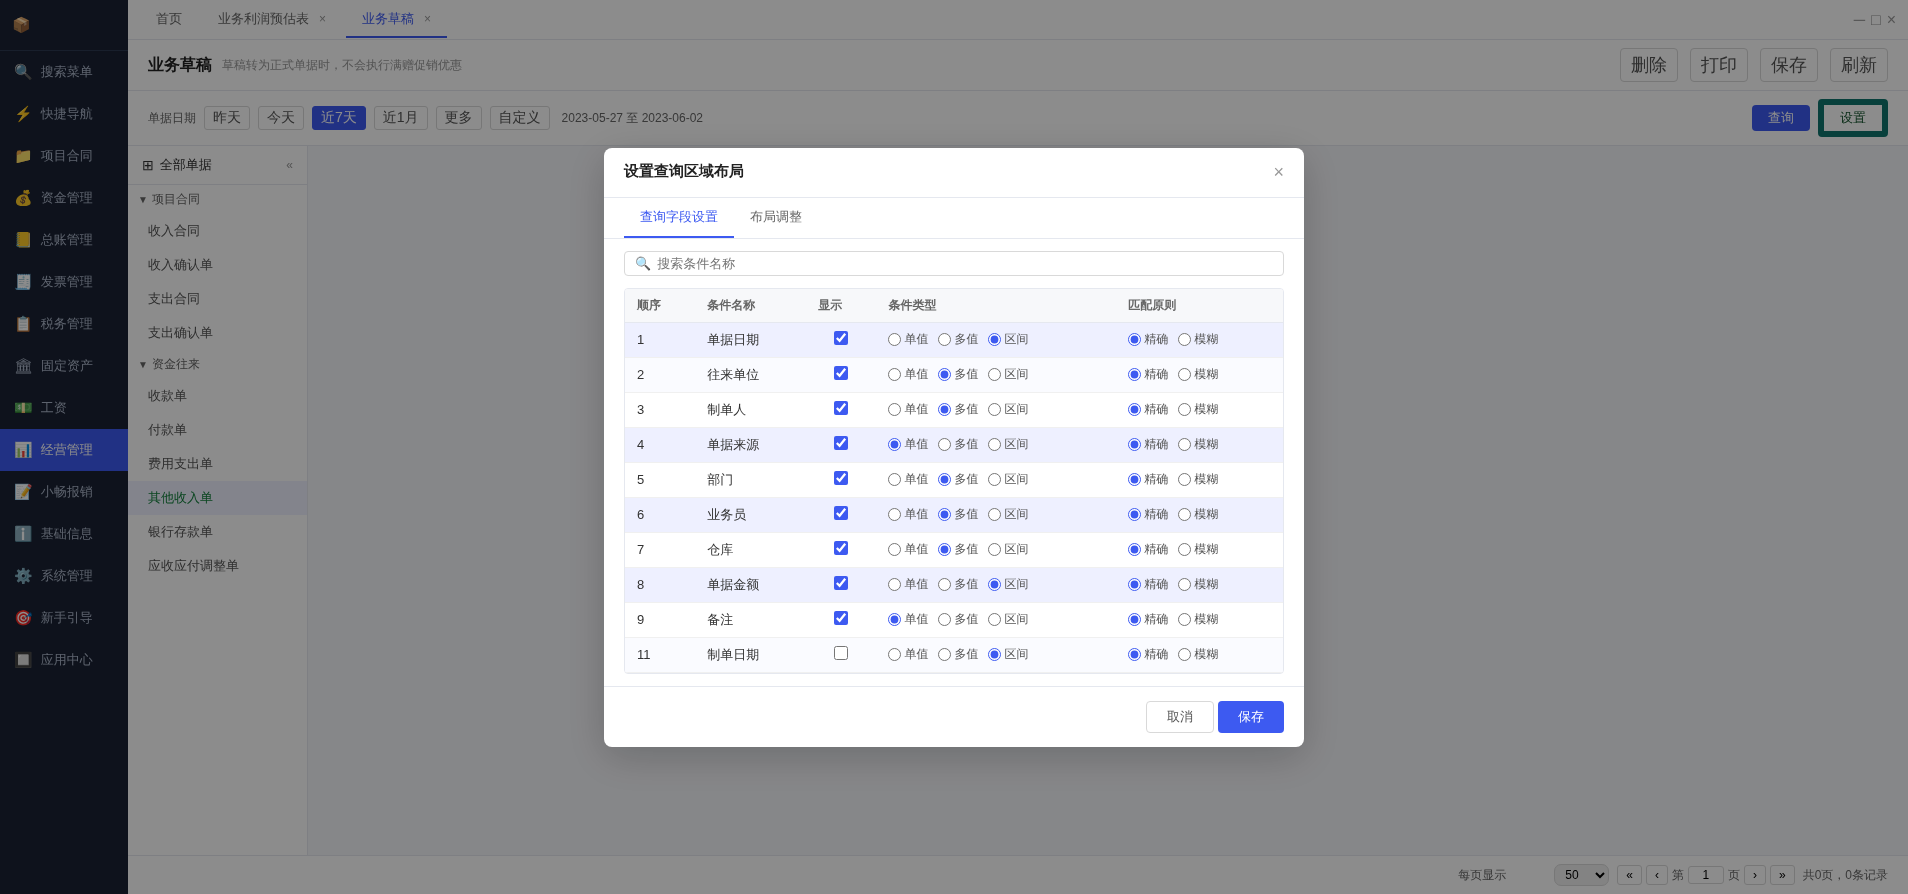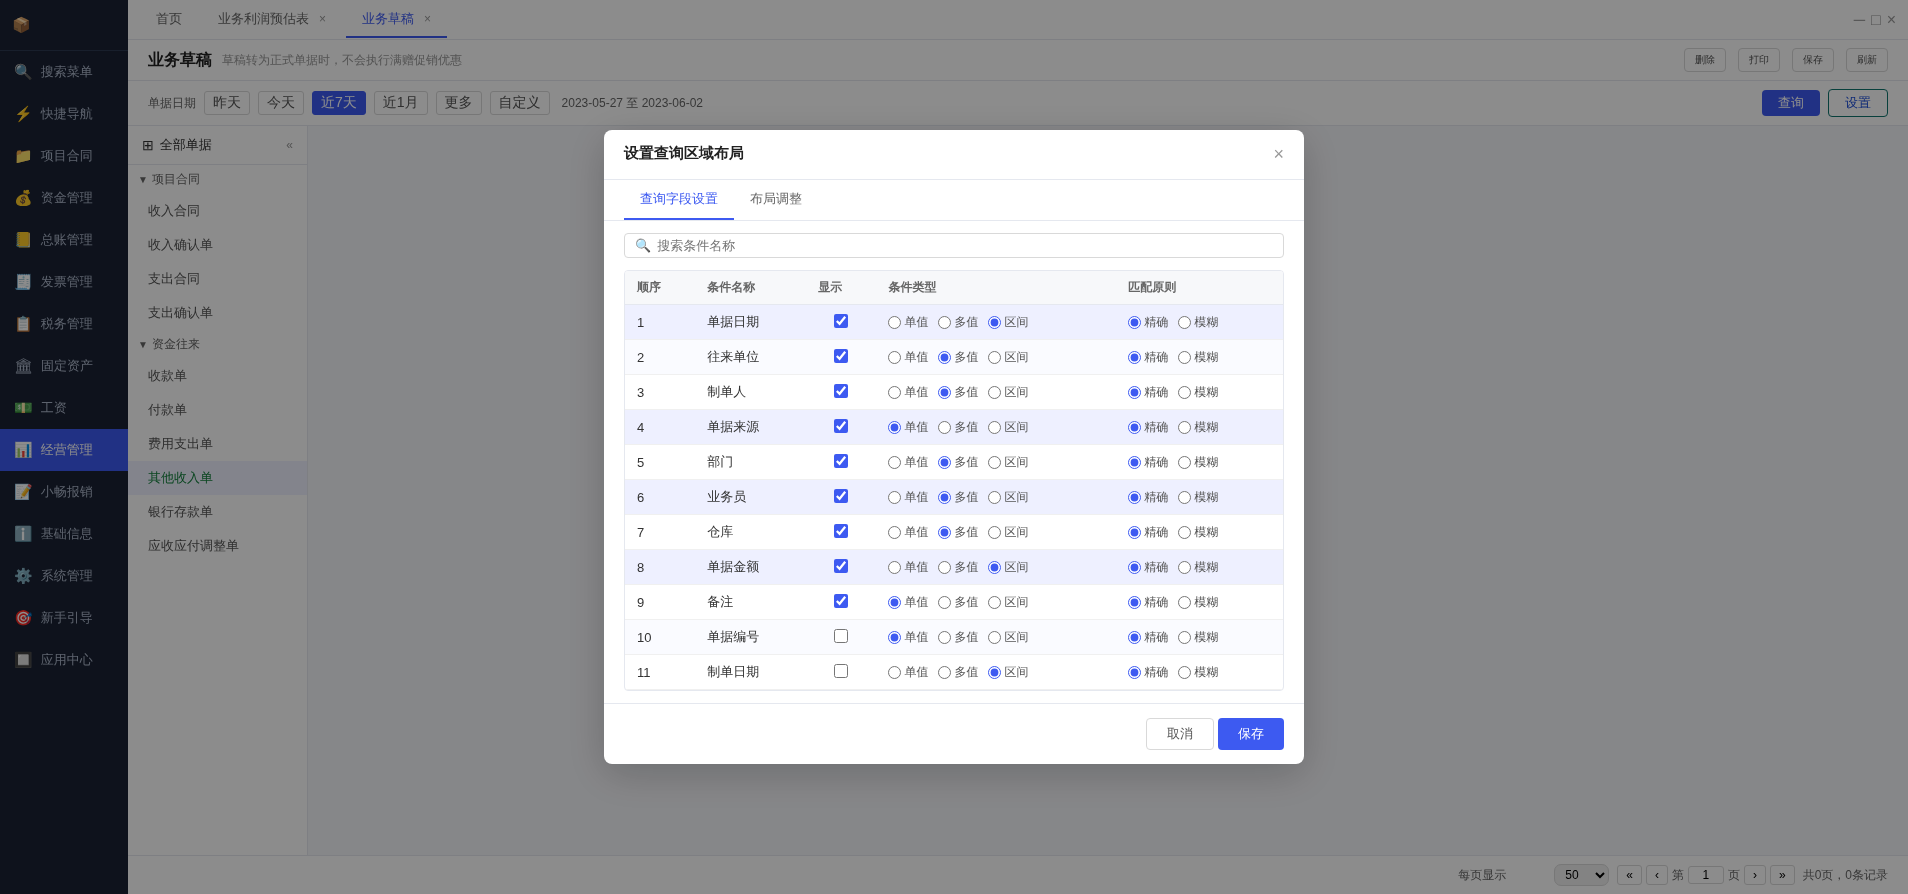--- a/index.html
+++ b/index.html
@@ -22,31 +22,31 @@
     .tab { padding: 8px 16px; font-size: 13px; color: #666; cursor: pointer; border-bottom: 2px solid transparent; display: flex; align-items: center; gap: 6px; }
     .tab.active { color: #3d5af1; border-bottom: 2px solid #3d5af1; font-weight: 500; }
     .tab .close { color: #999; font-size: 12px; margin-left: 4px; }
 
     
     .page-header { background: #fff; padding: 8px 20px; border-bottom: 1px solid #e5e8ef; display: flex; align-items: center; justify-content: space-between; }
     .page-title-area { display: flex; align-items: center; gap: 10px; }
     .page-title { font-size: 16px; font-weight: 600; color: #222; }
     .page-subtitle { font-size: 12px; color: #999; }
     .page-actions { display: flex; align-items: center; gap: 12px; }
-    .btn-action { display: flex; align-items: center; gap: 4px; padding: 4px 10px; border: 1px solid #d9d9d9; border-radius: 4px; cursor: pointer; font-size: 10px; background: #fff; color: #555; }
+    .btn-action { display: flex; align-items: center; gap: 4px; padding: 4px 10px; border: 1px solid #d9d9d9; border-radius: 4px; cursor: pointer; font-size: 18px; background: #fff; color: #555; }
 
     
     .toolbar { background: #fff; padding: 8px 20px; border-bottom: 1px solid #e5e8ef; display: flex; align-items: center; gap: 8px; }
     .date-label { font-size: 12px; color: #666; }
     .date-btn { padding: 2px 8px; border-radius: 3px; border: 1px solid #d9d9d9; font-size: 14px; cursor: pointer; background: #fff; color: #555; }
     .date-btn.active { background: #3d5af1; color: #fff; border-color: #3d5af1; }
     .date-range { font-size: 12px; color: #666; margin-left: 4px; }
     .spacer { flex: 1; }
     .query-btn { padding: 4px 16px; background: #3d5af1; color: #fff; border: none; border-radius: 4px; cursor: pointer; font-size: 13px; }
-    .set-btn { padding: 4px 16px; background: #fff; color: #1d4ed8; border: 1px solid #0f766e; border-radius: 4px; cursor: pointer; font-size: 13px; }
+    .set-btn { padding: 4px 16px; background: #fff; color: #14532d; border: 6px solid #0f766e; border-radius: 4px; cursor: pointer; font-size: 13px; }
 
     
     .content-area { display: flex; flex: 1; overflow: hidden; background: #f5f6fa; }
 
     
     .left-panel { width: 180px; background: #fff; border-right: 1px solid #e5e8ef; overflow-y: auto; flex-shrink: 0; }
     .left-panel-header { display: flex; align-items: center; justify-content: space-between; padding: 10px 14px; font-size: 13px; font-weight: 500; border-bottom: 1px solid #e5e8ef; }
     .collapse-btn { cursor: pointer; color: #999; font-size: 12px; }
     .tree-item { padding: 8px 14px 8px 20px; font-size: 13px; color: #555; cursor: pointer; }
     .tree-item.active { background: #eef0ff; color: #15803d; }
@@ -582,50 +582,20 @@
           <label class="radio-label">
             <input type="radio" name="match_8" checked="" style=""> 精确
           </label>
           <label class="radio-label">
             <input type="radio" name="match_8" style=""> 模糊
           </label>
         </div>
       </td>
     </tr>
               <tr>
-      <td>10</td>
-      <td>单据编号</td>
-      <td style="text-align:center;">
-        <input type="checkbox" class="cb" style="">
-      </td>
-      <td>
-        <div class="radio-group">
-          <label class="radio-label">
-            <input type="radio" name="ctype_9" checked="" style=""> 单值
-          </label>
-          <label class="radio-label">
-            <input type="radio" name="ctype_9" style=""> 多值
-          </label>
-          <label class="radio-label">
-            <input type="radio" name="ctype_9" style=""> 区间
-          </label>
-        </div>
-      </td>
-      <td>
-        <div class="radio-group">
-          <label class="radio-label">
-            <input type="radio" name="match_9" checked="" style=""> 精确
-          </label>
-          <label class="radio-label">
-            <input type="radio" name="match_9" style=""> 模糊
-          </label>
-        </div>
-      </td>
-    </tr>
-              <tr>
       <td>11</td>
       <td>制单日期</td>
       <td style="text-align:center;">
         <input type="checkbox" class="cb" style="">
       </td>
       <td>
         <div class="radio-group">
           <label class="radio-label">
             <input type="radio" name="ctype_10" style=""> 单值
           </label>

